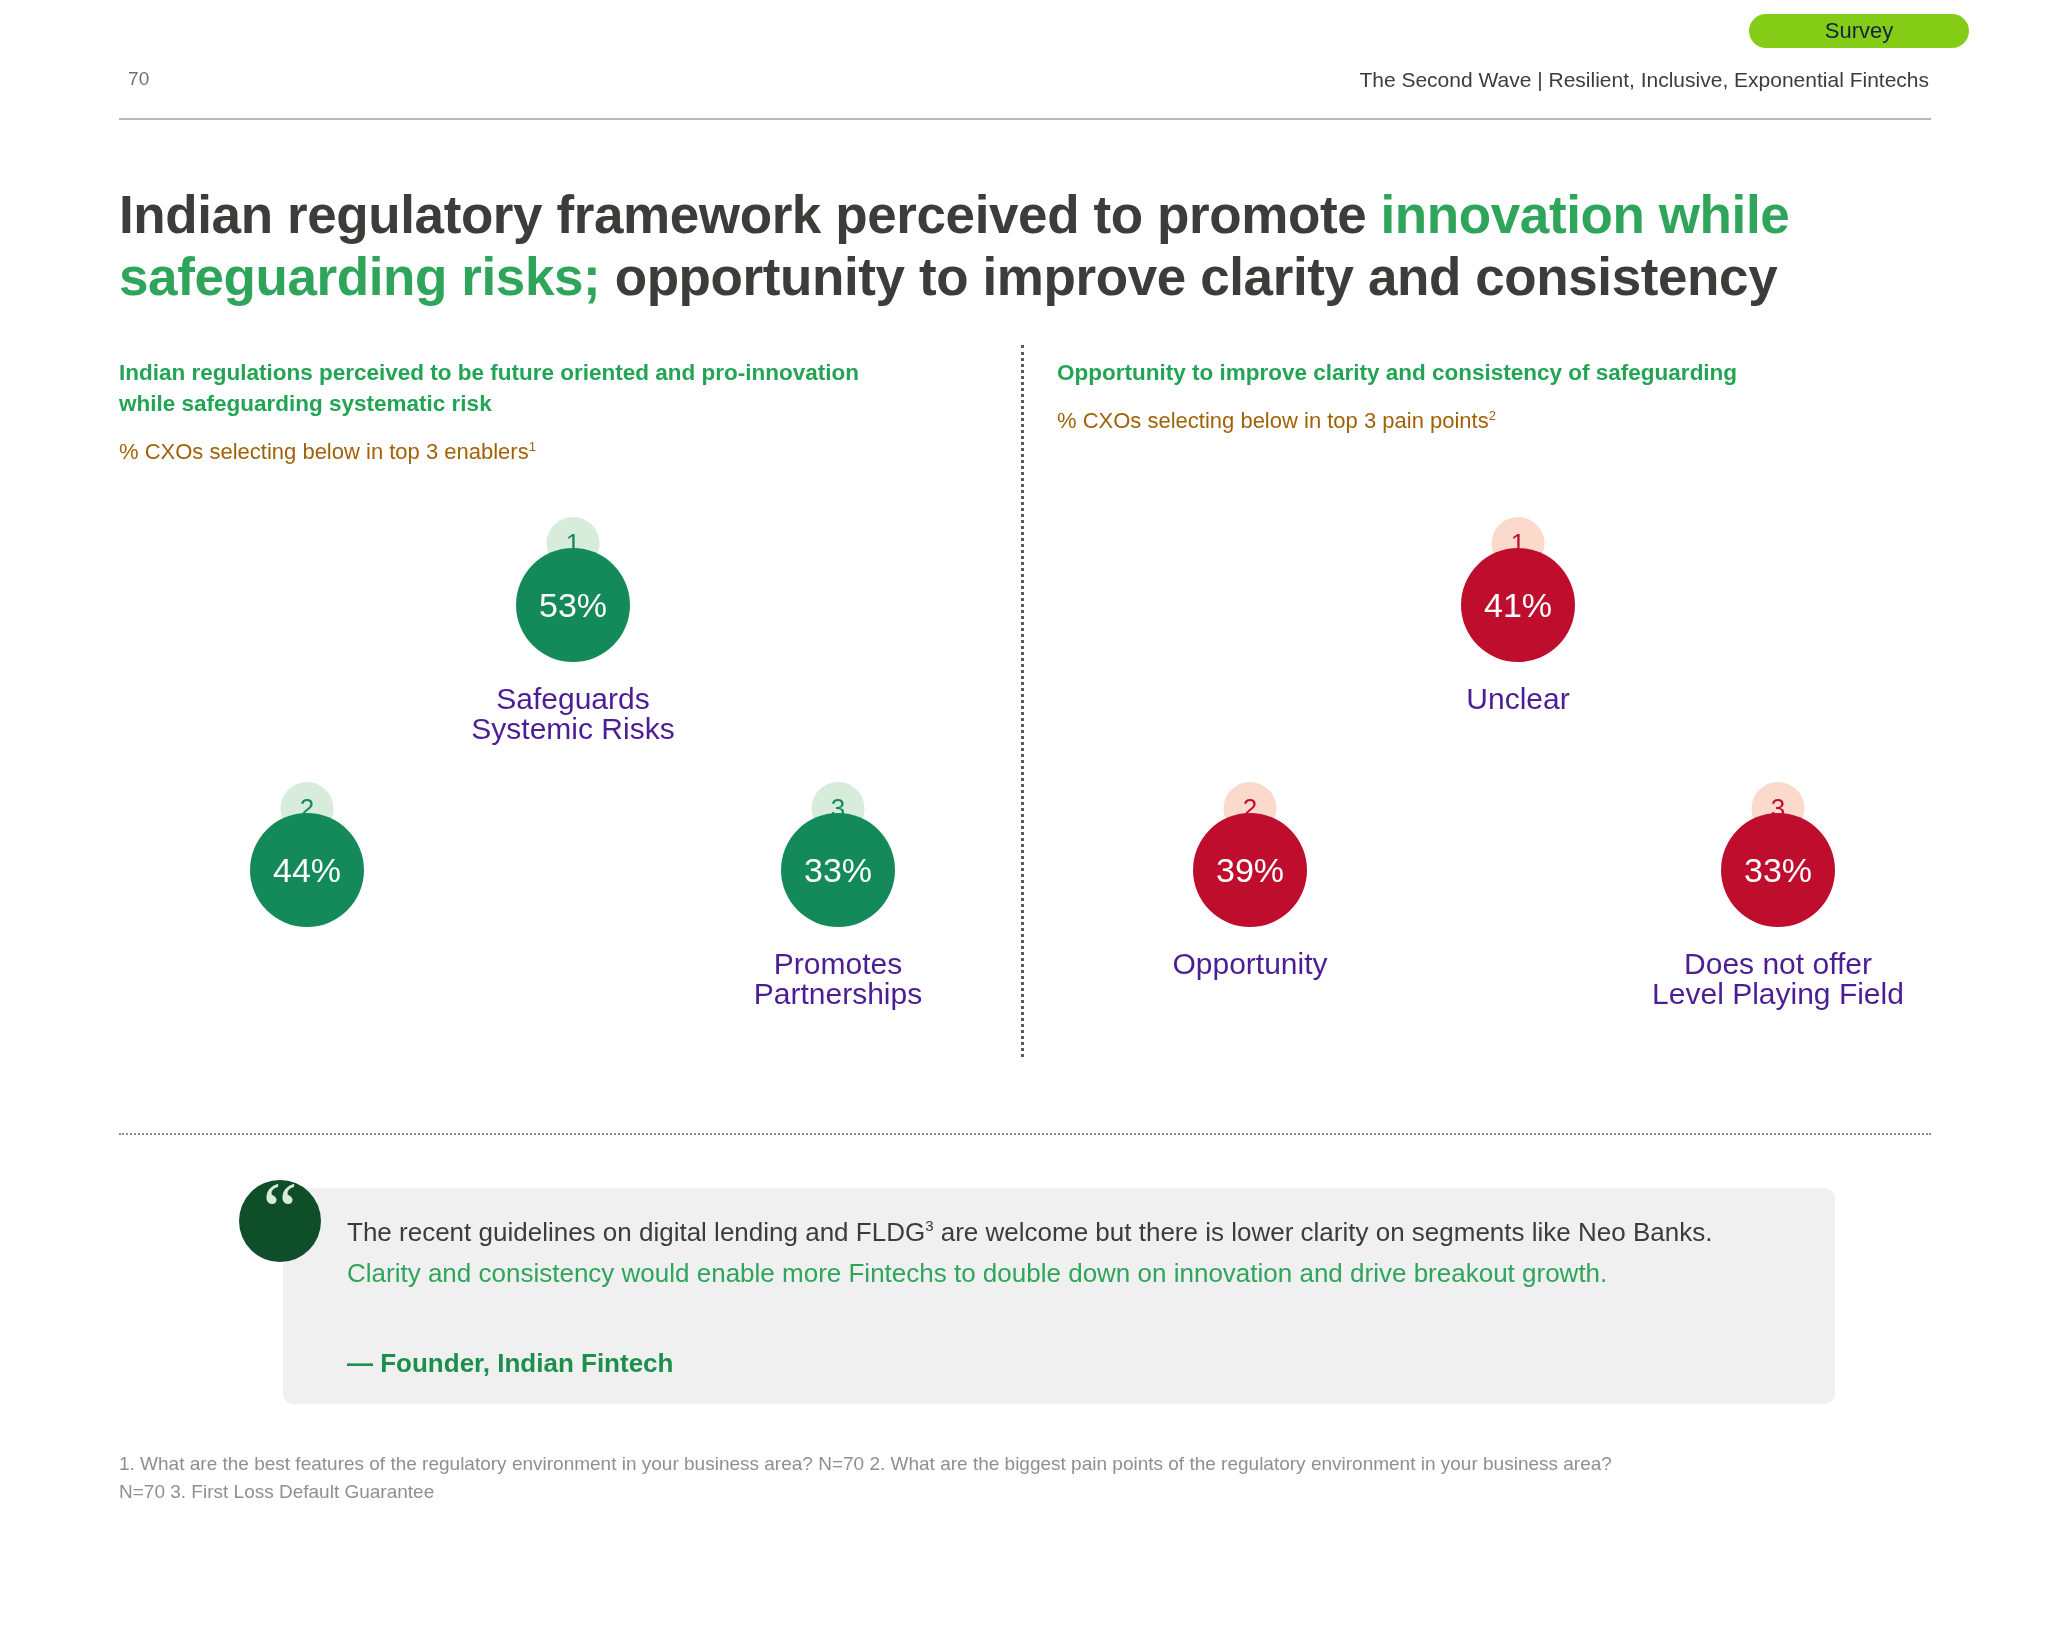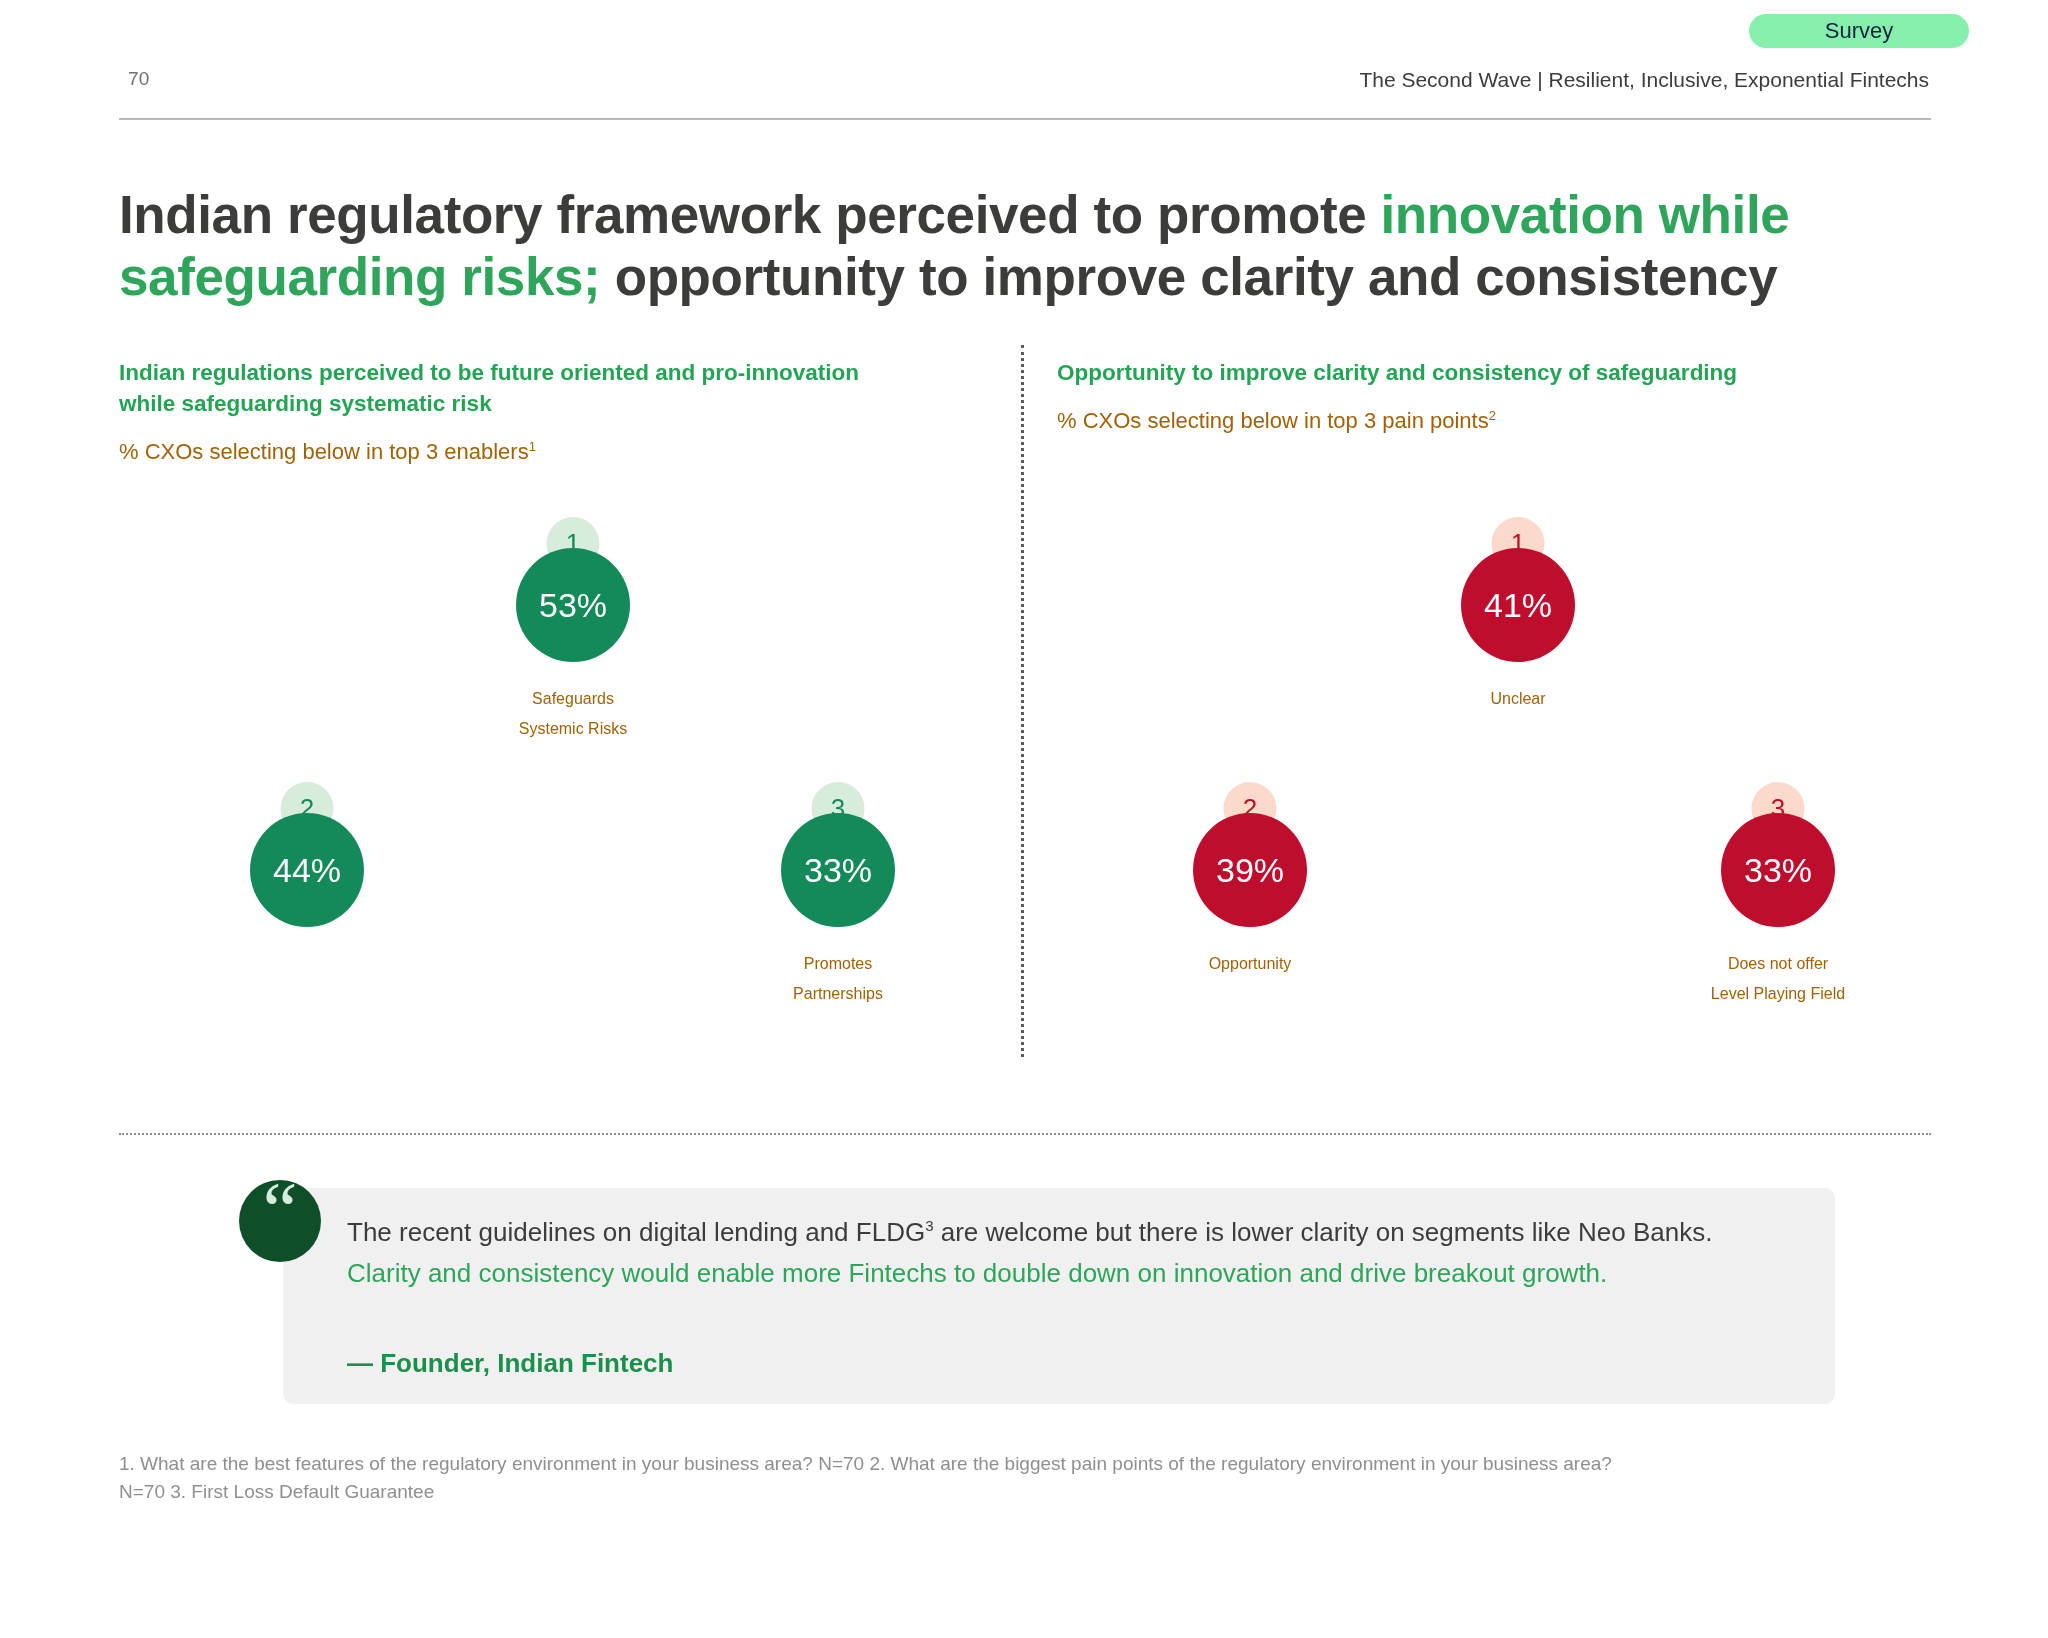--- a/index.html
+++ b/index.html
@@ -8,21 +8,21 @@
     background:#ffffff;
     font-family:"Liberation Sans", sans-serif;
     color:#3c3c3b;
     position:relative;
     overflow:hidden;
   }
 
   
   .survey-badge{
     position:absolute;left:1749px;top:14px;width:220px;height:34px;
-    background:#86efac;border-radius:17px;
+    background:#84cc16;border-radius:17px;
     display:flex;align-items:center;justify-content:center;
     font-size:22px;color:#12243f;
   }
   .page-number{
     position:absolute;left:128px;top:68px;
     font-size:19px;color:#6f6f6e;letter-spacing:.2px;
   }
   .header-title{
     position:absolute;right:119px;top:68px;
     font-size:21px;color:#3c3c3b;white-space:nowrap;
@@ -75,21 +75,21 @@
   .bubble.red{background:#bf0d2e;}
   .rank{
     position:absolute;top:-31px;left:50%;transform:translateX(-50%);
     width:53px;height:53px;border-radius:50%;
     display:flex;align-items:center;justify-content:center;
     font-size:26px;z-index:-1;
   }
   .rank.green{background:#d7ecdb;color:#148a5b;}
   .rank.red{background:#fbdacc;color:#bf0d2e;}
   .bubble-label{
-    margin-top:22px;font-size:16px;line-height:30px;color:#a16207;
+    margin-top:22px;font-size:30px;line-height:30px;color:#4c1d95;
   }
 
   
   .quote-card{
     position:absolute;left:283px;top:1188px;width:1552px;height:216px;
     background:#f0f0f0;border-radius:10px;
   }
   .quote-mark{
     position:absolute;left:239px;top:1180px;width:82px;height:82px;
     border-radius:50%;background:#0e4f2a;

